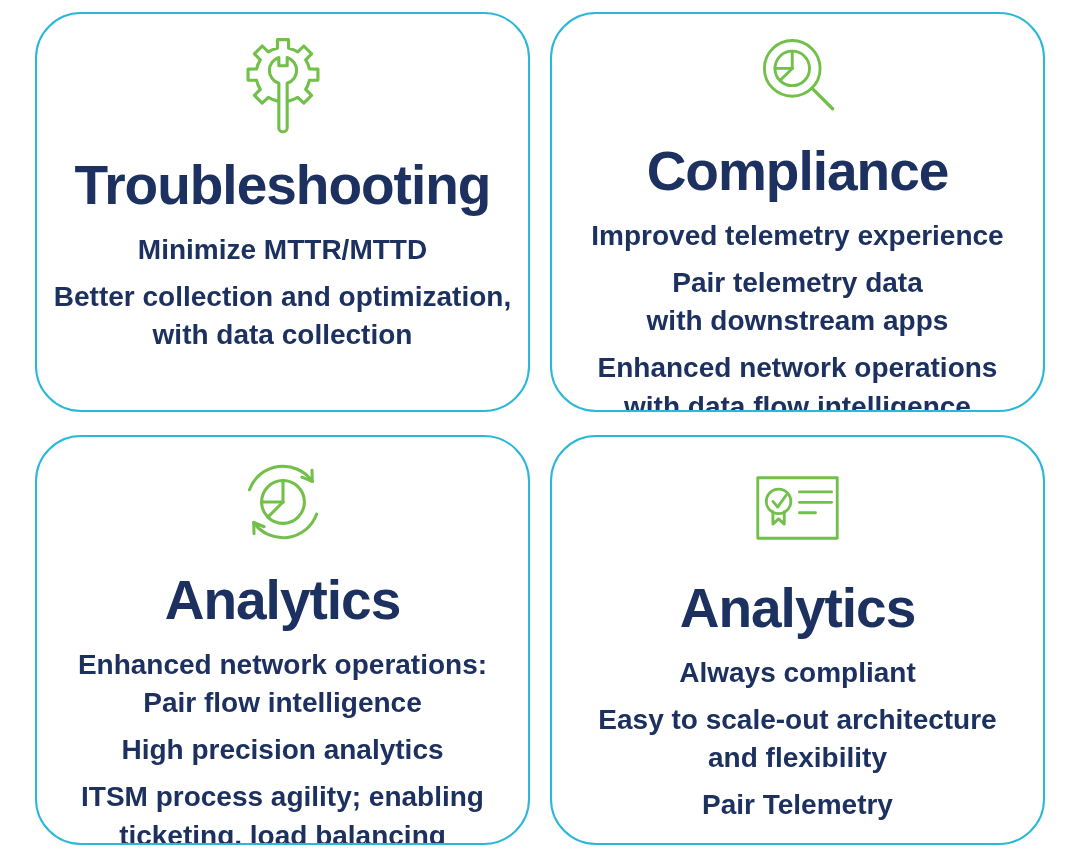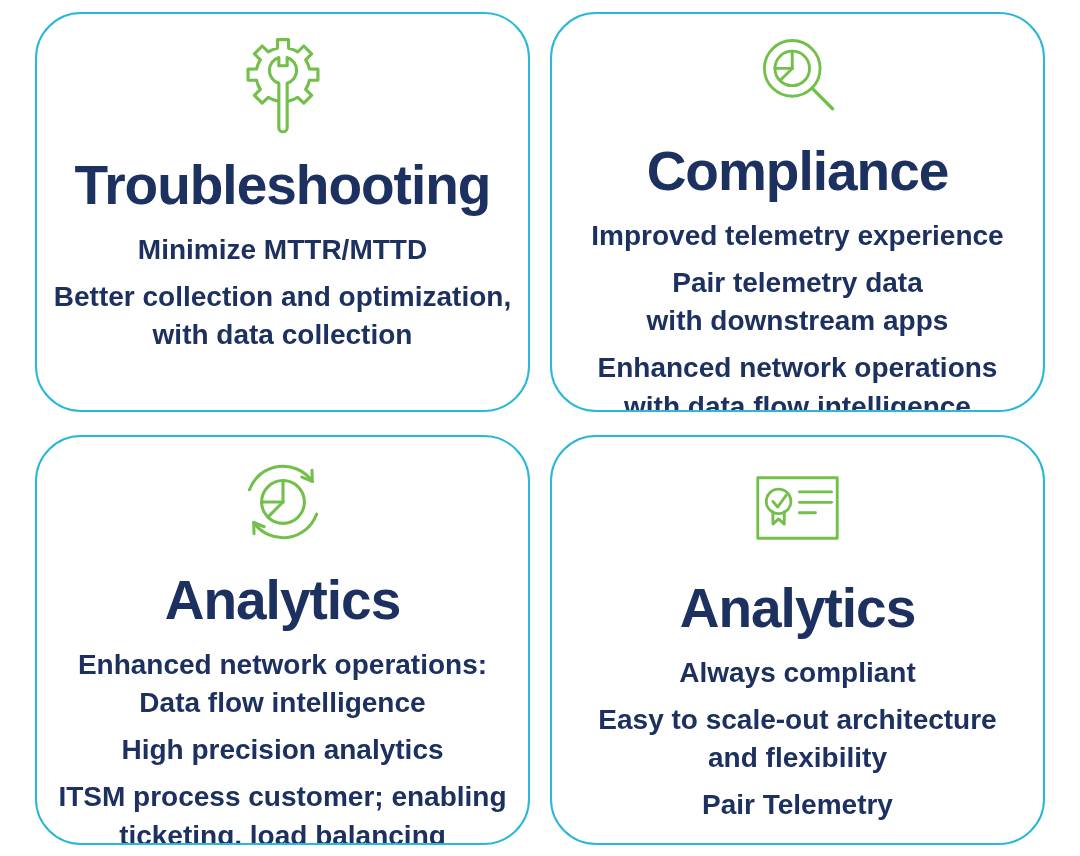--- a/index.html
+++ b/index.html
@@ -132,23 +132,23 @@
         <path d="M 50 48 L 35.2 62.8"></path>
         <path d="M 17.1 36 A 35 35 0 0 1 78.7 27.9"></path>
         <path d="M 78.4 16.9 L 78.7 27.9 L 68.5 23.7"></path>
         <path d="M 82.9 60 A 35 35 0 0 1 21.3 68.1"></path>
         <path d="M 21.6 79.1 L 21.3 68.1 L 31.5 72.3"></path>
       </svg>
     </div>
     <h2 class="title">Analytics</h2>
     <div class="points">
       <p class="point">Enhanced network operations:
-Data flow intelligence</p>
+Pair flow intelligence</p>
       <p class="point">High precision analytics</p>
-      <p class="point">ITSM process customer; enabling
+      <p class="point">ITSM process agility; enabling
 ticketing, load balancing</p>
     </div>
   </section>
 
   <section class="card">
     <div class="icon-box">
       <svg width="95" height="70" viewBox="0 0 100 74" fill="none" stroke="currentColor" stroke-width="3" stroke-linecap="round" stroke-linejoin="round">
         <rect x="8" y="5" width="84" height="64"></rect>
         <circle cx="30" cy="30" r="13"></circle>
         <path d="M 24 30 L 29 36 L 38 23.5"></path>

